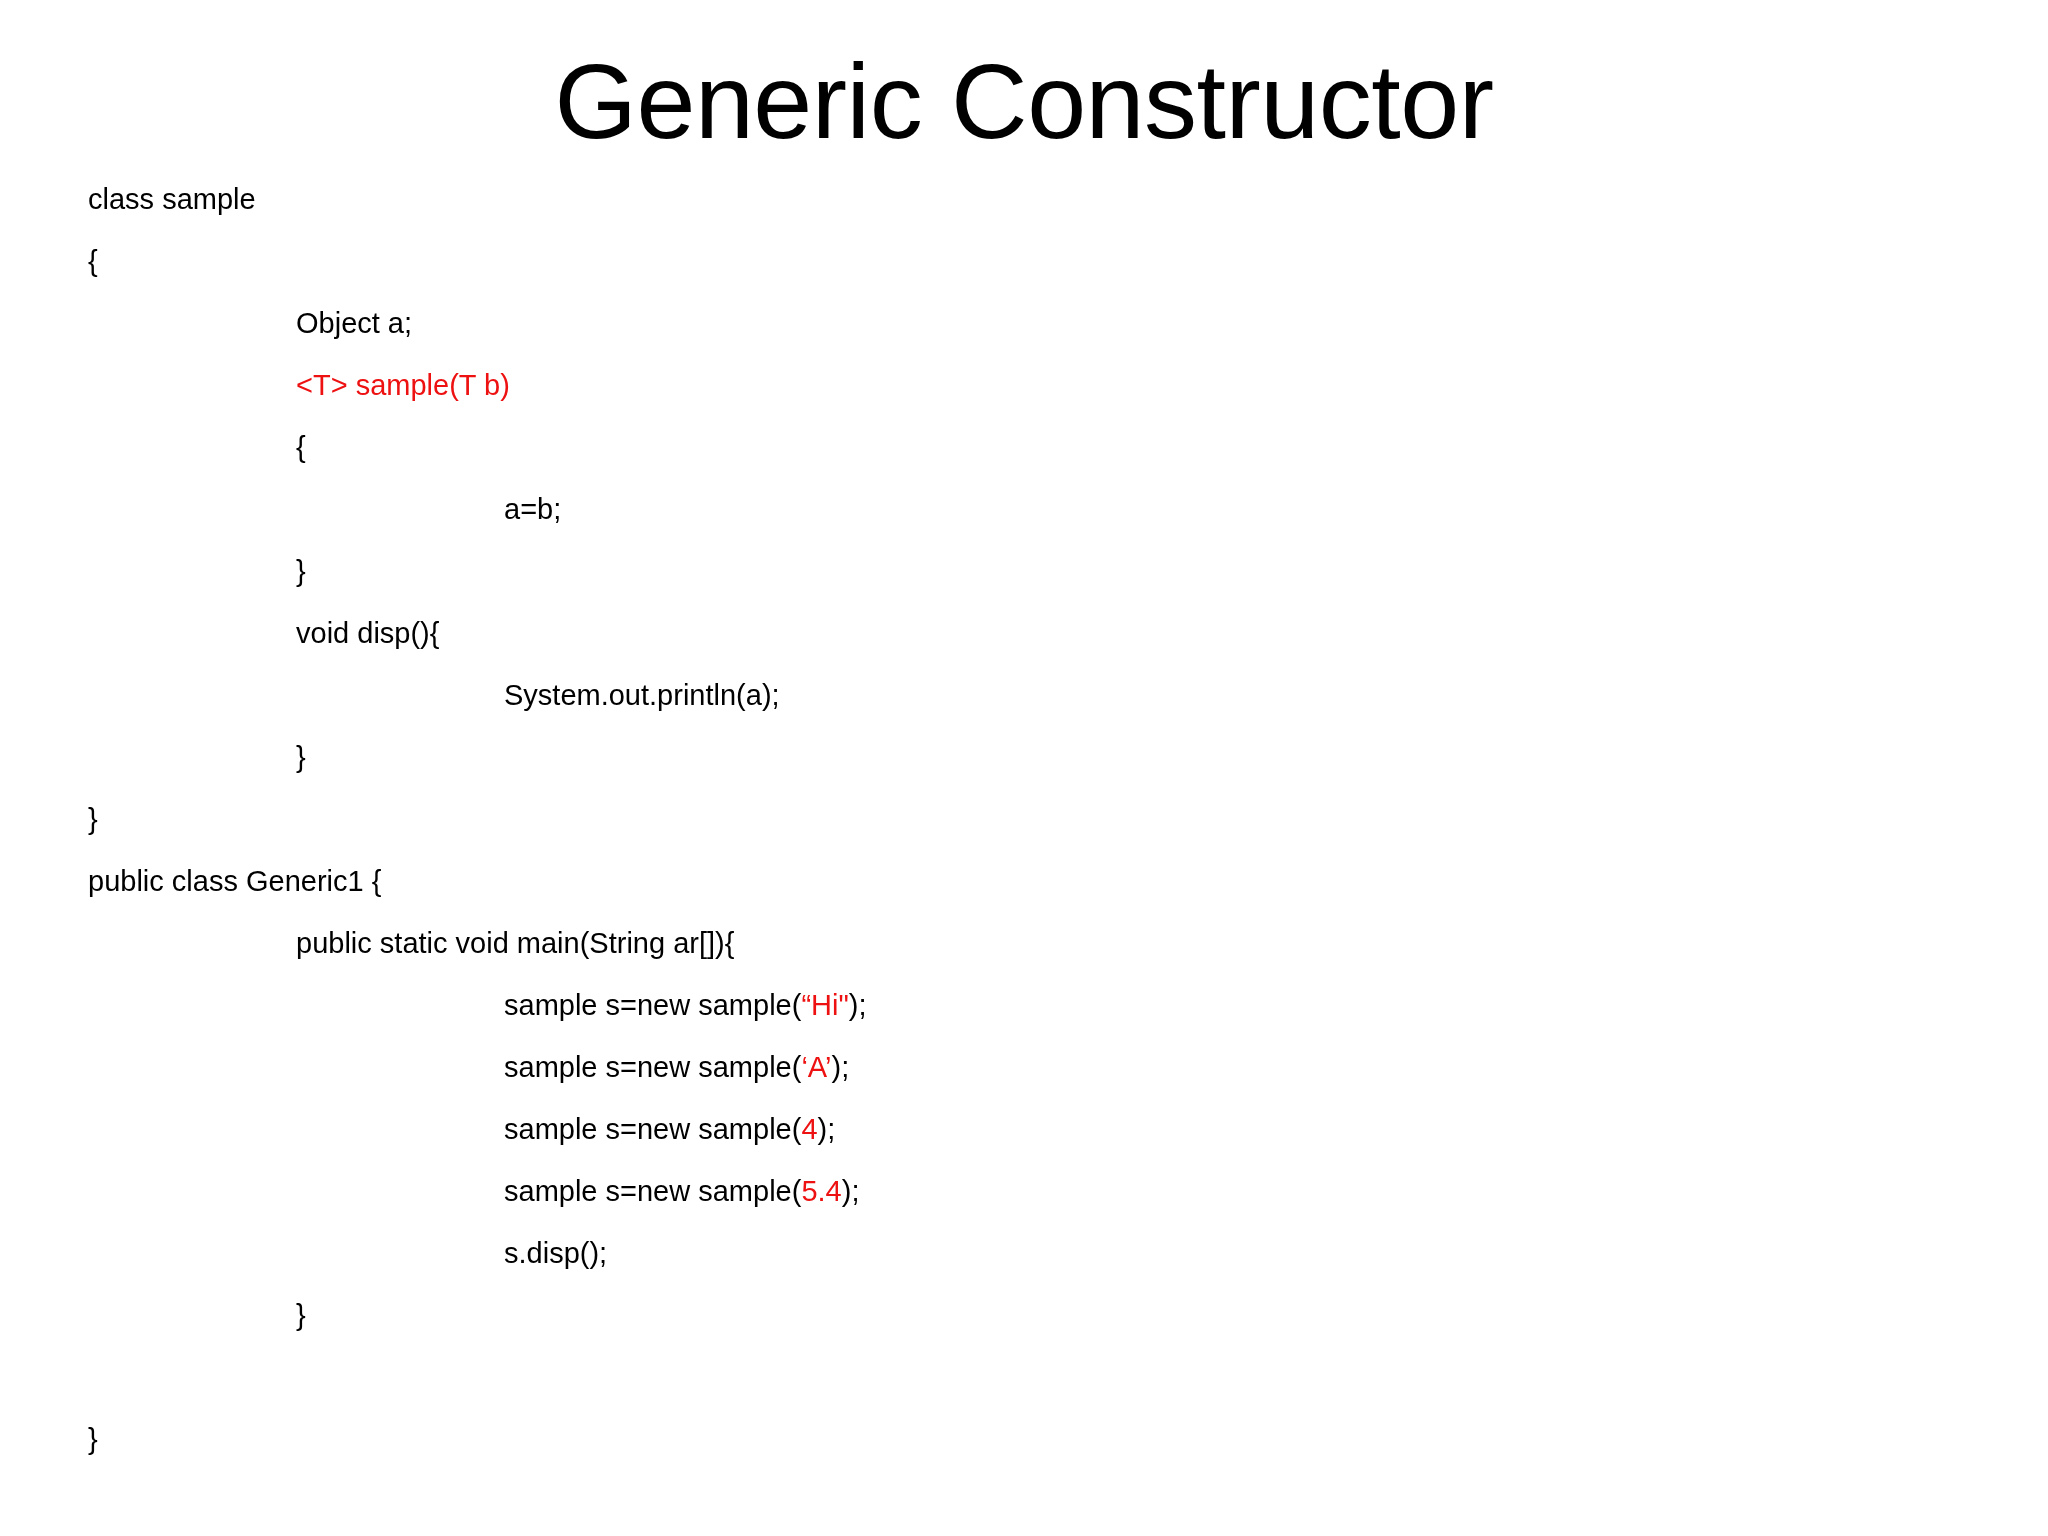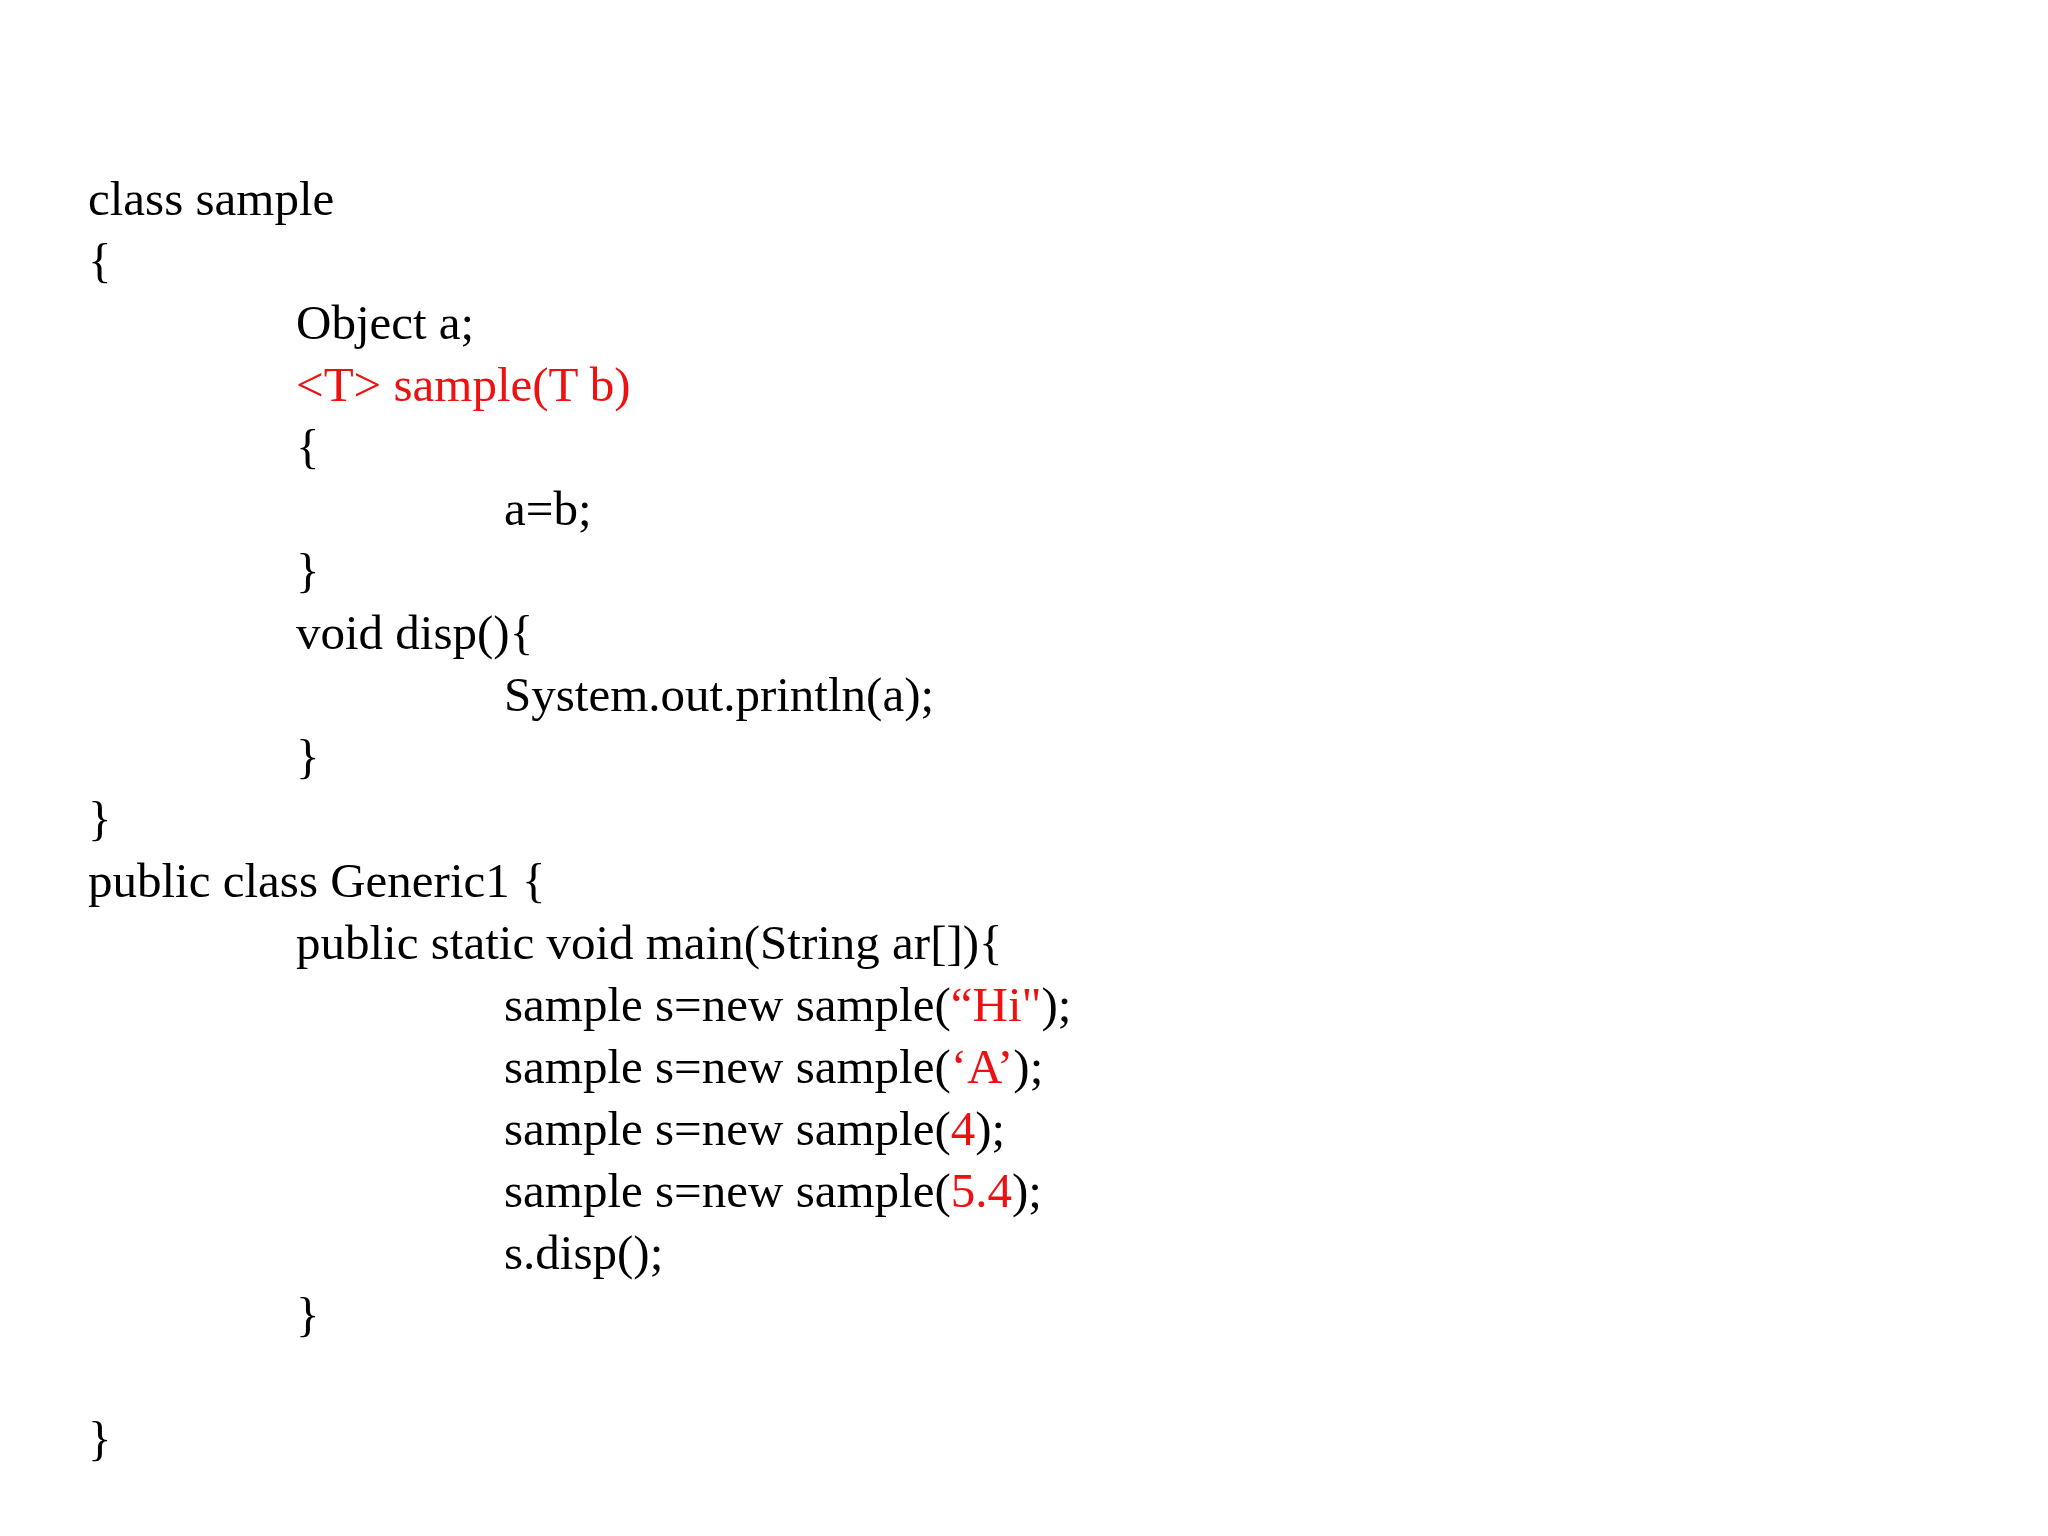--- a/index.html
+++ b/index.html
@@ -35,22 +35,22 @@
     letter-spacing: -0.5px;
     white-space: nowrap;
   }
 
   
   #code-body {
     position: absolute;
     left: 88px;
     top: 168px;
     width: 1900px;
-    font-family: Liberation Serif, serif;
-    font-size: 49px;
+    font-family: Liberation Sans, sans-serif;
+    font-size: 29px;
     line-height: 62px;
     color: #000000;
     white-space: pre;
   }
 
   .code-line {
     display: block;
     height: 62px;
     white-space: pre;
   }
@@ -65,16 +65,17 @@
 
   
   .ind1 { display: inline-block; width: 208px; }
   .ind2 { display: inline-block; width: 416px; }
 </style>
 </head>
 <body>
 
 <div id="slide">
 
+  <div id="slide-title">Generic Constructor</div>
 
   <div id="code-body"><div class="code-line"><span>class sample</span></div><div class="code-line"><span>{</span></div><div class="code-line"><span class="ind1"></span><span>Object a;</span></div><div class="code-line"><span class="ind1"></span><span class="kw-red" style="color: rgb(238, 17, 17);">&lt;T&gt; sample(T b)</span></div><div class="code-line"><span class="ind1"></span><span>{</span></div><div class="code-line"><span class="ind2"></span><span>a=b;</span></div><div class="code-line"><span class="ind1"></span><span>}</span></div><div class="code-line"><span class="ind1"></span><span>void disp(){</span></div><div class="code-line"><span class="ind2"></span><span>System.out.println(a);</span></div><div class="code-line"><span class="ind1"></span><span>}</span></div><div class="code-line"><span>}</span></div><div class="code-line"><span>public class Generic1 {</span></div><div class="code-line"><span class="ind1"></span><span>public static void main(String ar[]){</span></div><div class="code-line"><span class="ind2"></span><span>sample s=new sample(</span><span class="kw-red" style="color: rgb(238, 17, 17);">“Hi"</span><span>);</span></div><div class="code-line"><span class="ind2"></span><span>sample s=new sample(</span><span class="kw-red" style="color: rgb(238, 17, 17);">‘A’</span><span>);</span></div><div class="code-line"><span class="ind2"></span><span>sample s=new sample(</span><span class="kw-red" style="color: rgb(238, 17, 17);">4</span><span>);</span></div><div class="code-line"><span class="ind2"></span><span>sample s=new sample(</span><span class="kw-red" style="color: rgb(238, 17, 17);">5.4</span><span>);</span></div><div class="code-line"><span class="ind2"></span><span>s.disp();</span></div><div class="code-line"><span class="ind1"></span><span>}</span></div><div class="code-line blank">&nbsp;</div><div class="code-line"><span>}</span></div></div>
 
 </div>
 
 </body></html>

